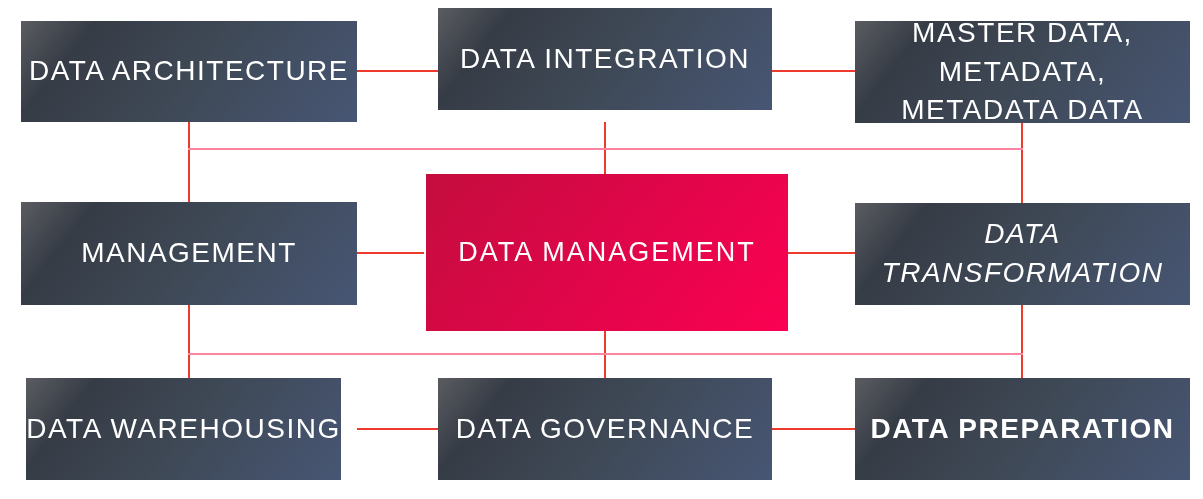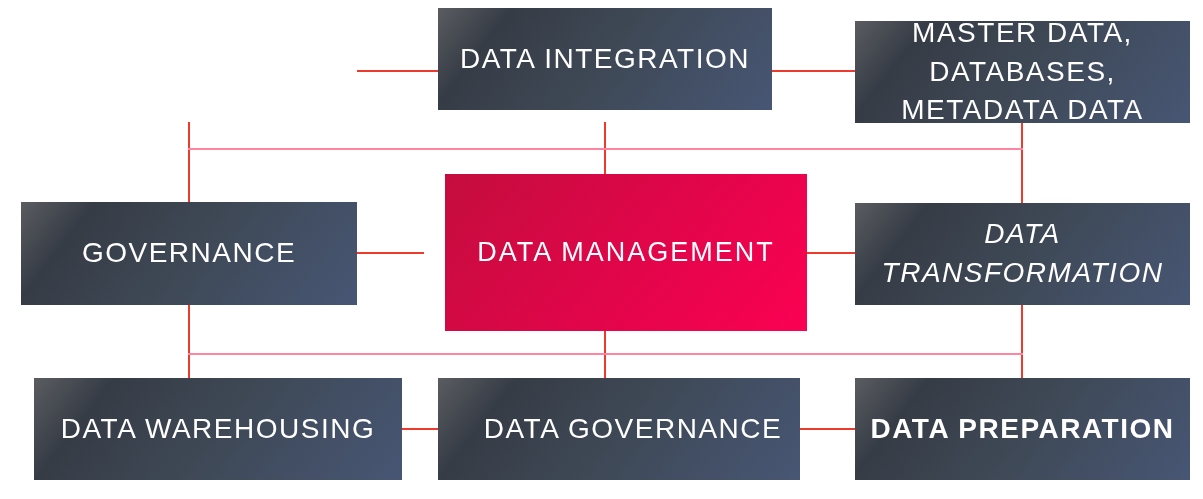--- a/index.html
+++ b/index.html
@@ -61,48 +61,51 @@
   <div class="h-line" style="left:786px; top:252px; width:69px;"></div>
 
   <div class="v-line" style="left:188px; top:305px; height:73px;"></div>
   <div class="v-line" style="left:604px; top:331px; height:47px;"></div>
   <div class="v-line" style="left:1021px; top:305px; height:73px;"></div>
   <div class="h-line bus" style="left:188px; top:353px; width:835px;"></div>
 
   <div class="h-line" style="left:357px; top:428px; width:81px;"></div>
   <div class="h-line" style="left:772px; top:428px; width:83px;"></div>
 
+  <div class="node" style="left:21px; top:21px; width:336px; height:101px;">
+    <span>DATA ARCHITECTURE</span>
+  </div>
 
   <div class="node" style="left:438px; top:8px; width:334px; height:102px;">
     <span>DATA INTEGRATION</span>
   </div>
 
   <div class="node" style="left:855px; top:21px; width:335px; height:102px;">
     <span>MASTER DATA,</span>
-    <span>DATABASES,</span>
+    <span>METADATA,</span>
     <span>METADATA DATA</span>
   </div>
 
   <div class="node" style="left:21px; top:202px; width:336px; height:103px;">
-    <span>GOVERNANCE</span>
+    <span>MANAGEMENT</span>
   </div>
 
-  <div class="node center" style="left:445px; top:174px; width:362px; height:157px;">
+  <div class="node center" style="left:426px; top:174px; width:362px; height:157px;">
     <span>DATA MANAGEMENT</span>
   </div>
 
   <div class="node" style="left:855px; top:203px; width:335px; height:102px;font-style:italic;">
     <span>DATA TRANSFORMATION</span>
   </div>
 
-  <div class="node" style="left:34px; top:378px; width:368px; height:102px;">
+  <div class="node" style="left:26px; top:378px; width:315px; height:102px;">
     <span>DATA WAREHOUSING</span>
   </div>
 
-  <div class="node" style="left:438px; top:378px; width:334px; height:102px;padding-left:28px;">
+  <div class="node" style="left:438px; top:378px; width:334px; height:102px;">
     <span>DATA GOVERNANCE</span>
   </div>
 
   <div class="node" style="left:855px; top:378px; width:335px; height:102px;font-weight:bold;">
     <span>DATA PREPARATION</span>
   </div>
 
 </div>
 
 </body></html>

